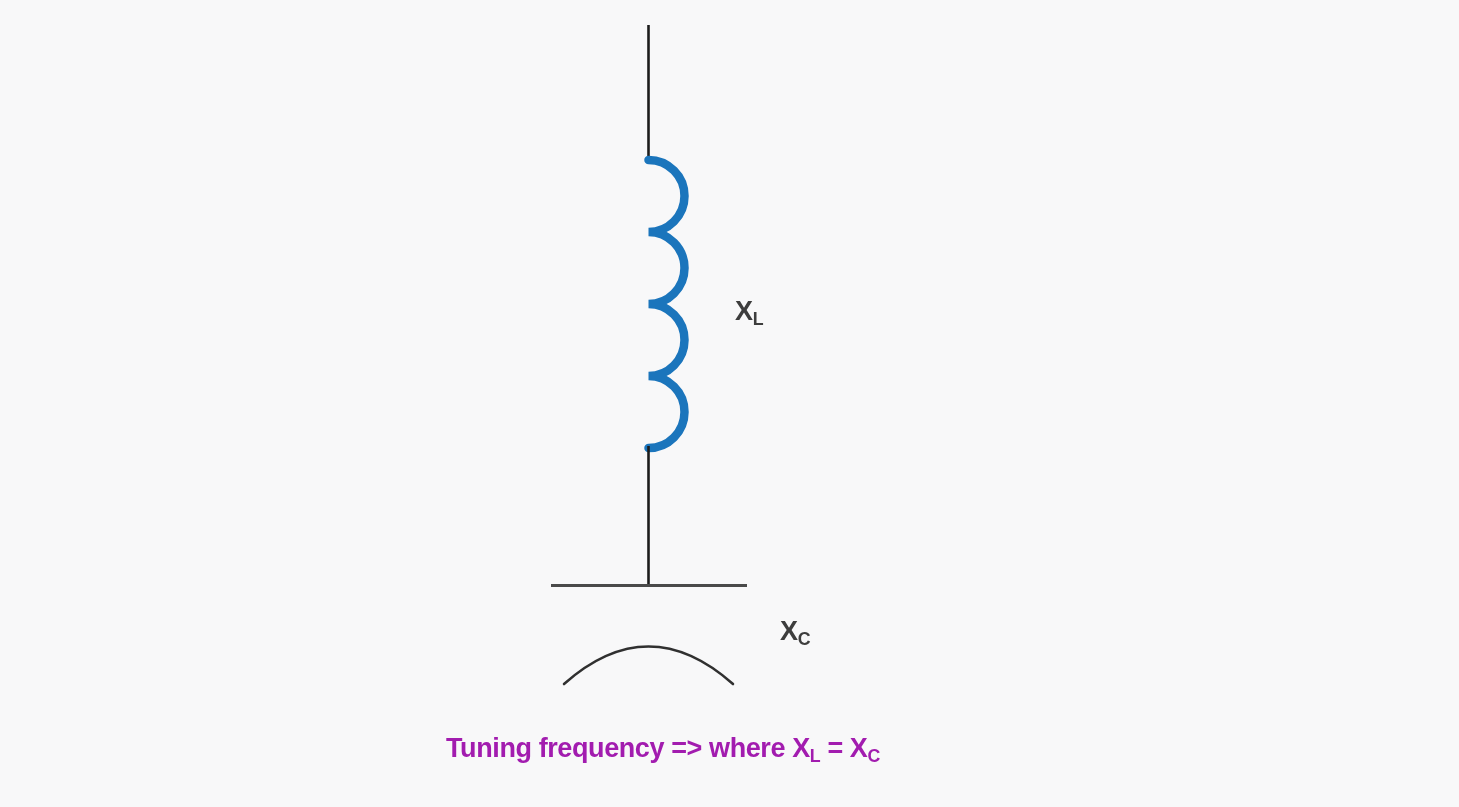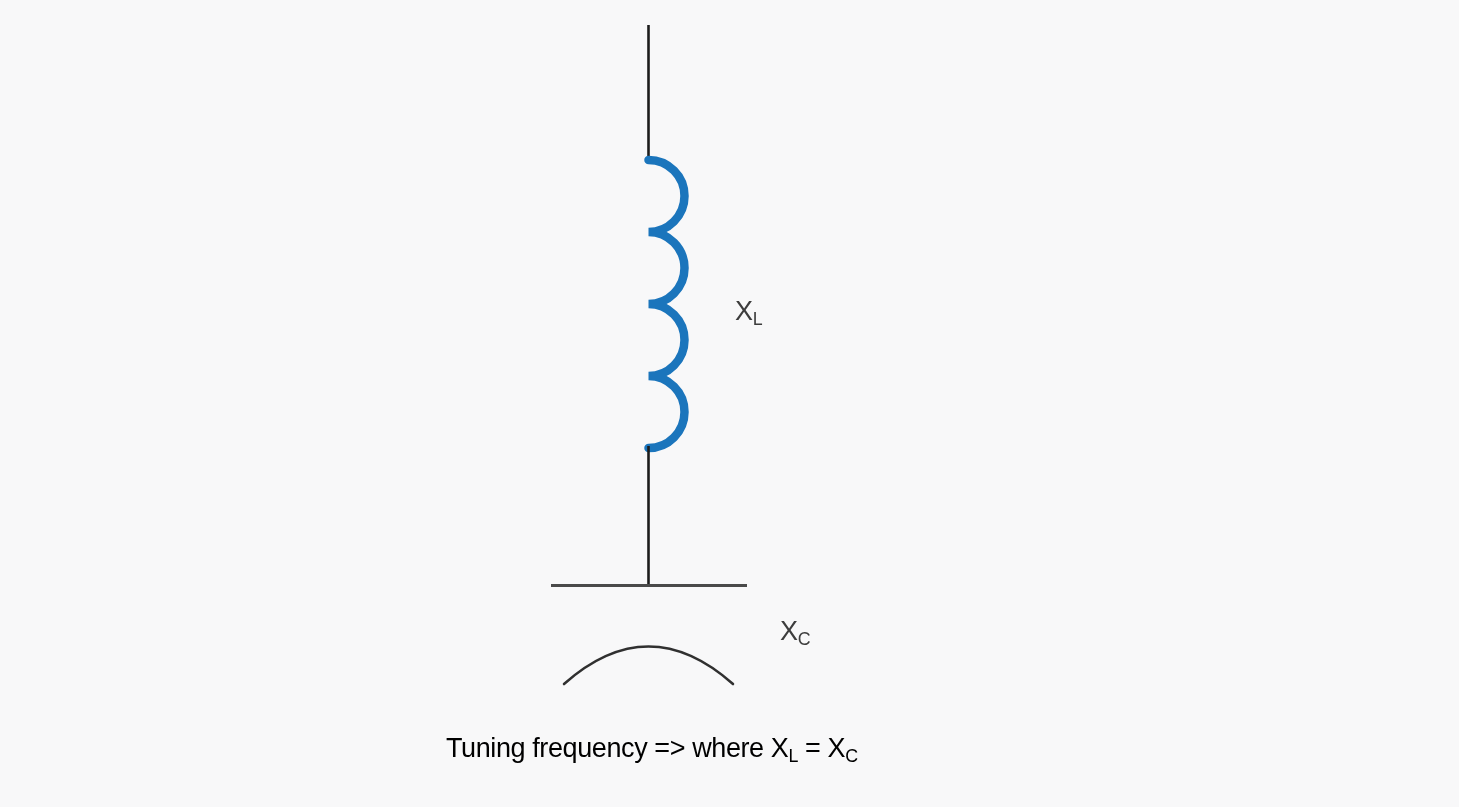--- a/index.html
+++ b/index.html
@@ -7,20 +7,21 @@
     padding: 0;
     background: #f8f8f9;
     font-family: "Liberation Sans", sans-serif;
   }
   .stage {
     position: relative;
     width: 1459px;
     height: 807px;
     background: #f8f8f9;
     overflow: hidden;
+    font-weight: bold;
   }
   .circuit-svg {
     position: absolute;
     left: 0;
     top: 0;
   }
   .label {
     position: absolute;
     font-size: 27px;
     line-height: 1;
@@ -32,21 +33,21 @@
     font-size: 0.66em;
     vertical-align: -0.3em;
     line-height: 0;
   }
   .caption {
     position: absolute;
     left: 446px;
     top: 735px;
     font-size: 27px;
     line-height: 1;
-    color: #000000;
+    color: #a21caf;
     letter-spacing: -0.4px;
     white-space: nowrap;
   }
 </style>
 </head>
 <body>
 
 <div class="stage">
 
   <svg class="circuit-svg" width="1459" height="807" viewBox="0 0 1459 807">

